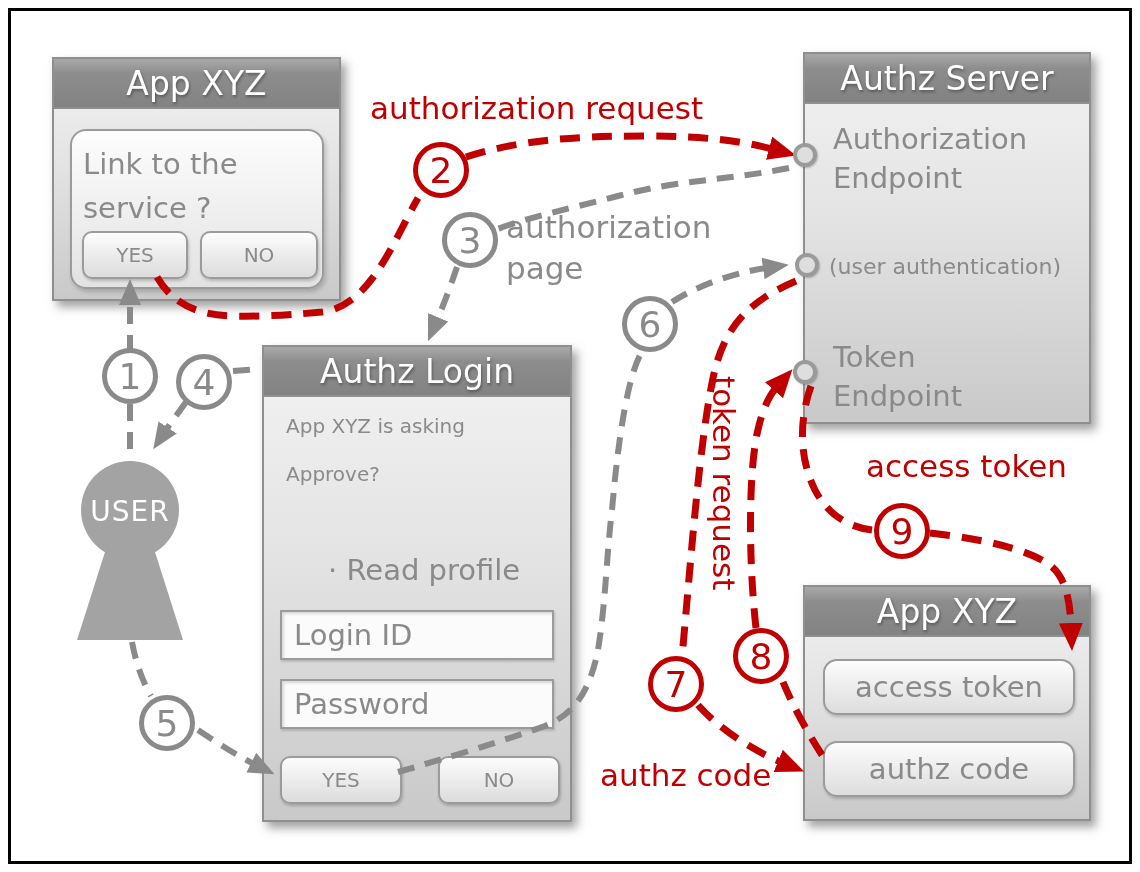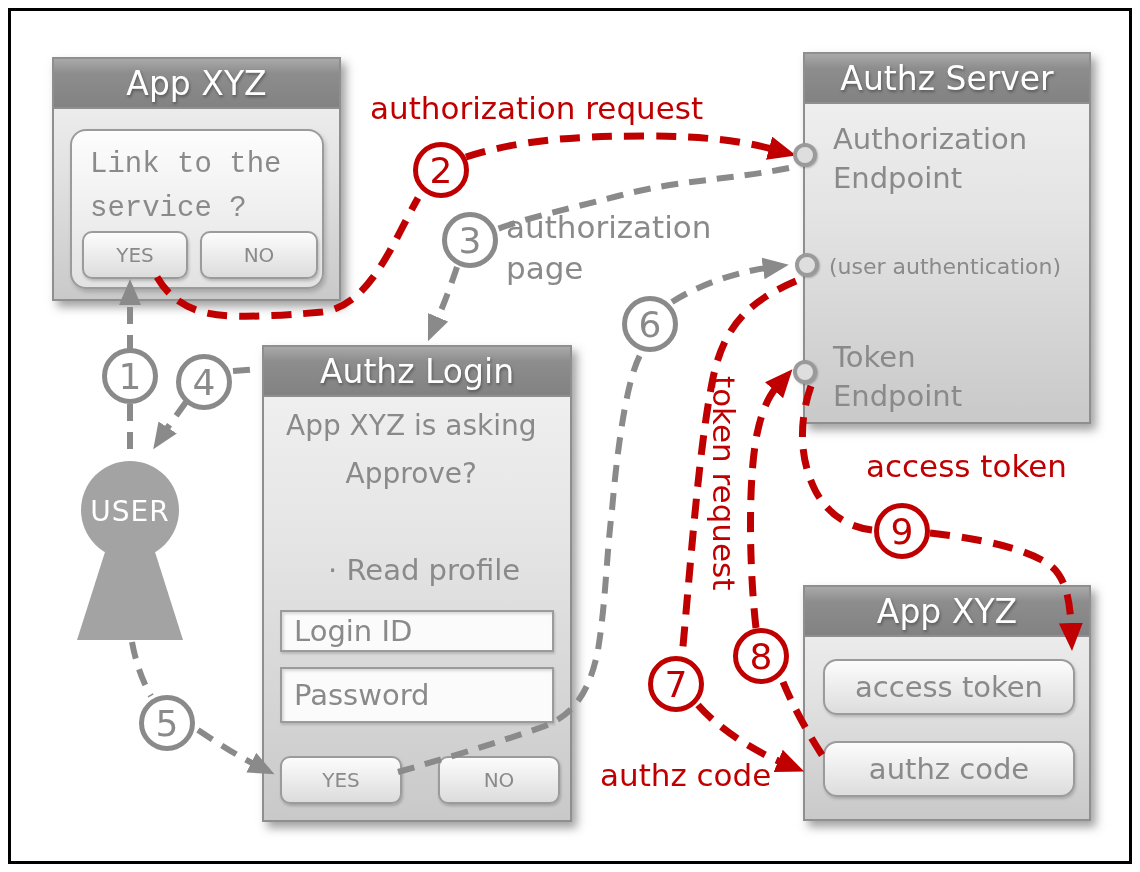--- a/index.html
+++ b/index.html
@@ -56,21 +56,21 @@
     font-size:36px; z-index:4;
   }
   .badge.gray { border-color:#8a8a8a; color:#8a8a8a; }
   .badge.red  { border-color:#c00000; color:#c00000; }
   .flow-label { position:absolute; font-size:31px; z-index:4; white-space:nowrap; }
   .red-t  { color:#c00000; }
   .gray-t { color:#8a8a8a; }
   .wrap { white-space:normal; }
   .vert { writing-mode:vertical-rl; }
   .ep-label { position:absolute; color:#8a8a8a; font-size:29px; line-height:1.35; }
-  .msg-line { font-size:28px; color:#8a8a8a; line-height:48px;text-align:center; }
+  .msg-line { font-size:20px; color:#8a8a8a; line-height:48px; }
   .port {
     position:absolute; width:16px; height:16px; border-radius:50%;
     border:4px solid #9a9a9a; background:#dedede; z-index:3;
     box-shadow:1px 1px 2px rgba(0,0,0,.25);
   }
   #arrow-layer { position:absolute; left:0; top:0; z-index:2; pointer-events:none; }
   .user-label {
     position:absolute; left:80px; top:495px; width:100px; text-align:center;
     color:#fff; font-size:28px; letter-spacing:1px; z-index:3;
   }
@@ -79,21 +79,21 @@
 <body>
 
 <div id="canvas">
   <div id="frame"></div>
 
   <div class="window" style="left:52px;top:57px;width:285px;height:240px;">
     <div class="titlebar">
       <span>App XYZ</span>
     </div>
     <div class="panel" style="left:16px;top:70px;width:250px;height:156px;">
-      <div style="padding:12px 18px 0 18px;width:205px;font-size:29px;color:#8a8a8a;line-height:1.5;font-family:Liberation Mono, monospace;">Link to the service ?</div>
+      <div style="padding:12px 18px 0 11px;width:205px;font-size:29px;color:#8a8a8a;line-height:1.5;">Link to the service ?</div>
       <div class="btn" style="left:10px;bottom:8px;width:102px;height:44px;">YES</div>
       <div class="btn" style="left:128px;bottom:8px;width:114px;height:44px;">NO</div>
     </div>
   </div>
 
   <div class="window" style="left:803px;top:52px;width:284px;height:368px;">
     <div class="titlebar">
       <span>Authz Server</span>
     </div>
     <div class="ep-label wrap" style="left:28px;top:56px;width:240px;margin-top:10px;">Authorization Endpoint</div>
@@ -103,22 +103,22 @@
 
   <div class="window" style="left:262px;top:345px;width:306px;height:473px;">
     <div class="titlebar">
       <span>Authz Login</span>
     </div>
     <div style="position:absolute;left:22px;top:55px;">
       <div class="msg-line">App XYZ is asking</div>
       <div class="msg-line">Approve?</div>
     </div>
     <div style="position:absolute;left:64px;top:206px;font-size:29px;color:#8a8a8a;">· Read profile</div>
-    <input class="field" style="left: 16px; top: 263px; width: 274px; height: 42px;" type="text" placeholder="Login ID">
-    <input class="field" style="left: 16px; top: 320px; width: 274px; height: 56px;" type="text" placeholder="Password">
+    <input class="field" style="left: 16px; top: 263px; width: 274px; height: 50px;" type="text" placeholder="Login ID">
+    <input class="field" style="left: 16px; top: 332px; width: 274px; height: 50px;" type="text" placeholder="Password">
     <div class="btn" style="left:16px;top:409px;width:118px;height:44px;">YES</div>
     <div class="btn" style="left:174px;top:409px;width:118px;height:44px;">NO</div>
   </div>
 
   <div class="window" style="left:803px;top:585px;width:284px;height:232px;">
     <div class="titlebar">
       <span>App XYZ</span>
     </div>
     <div class="pill" style="left:18px;top:72px;width:248px;height:52px;">access token</div>
     <div class="pill" style="left:18px;top:154px;width:248px;height:52px;">authz code</div>

